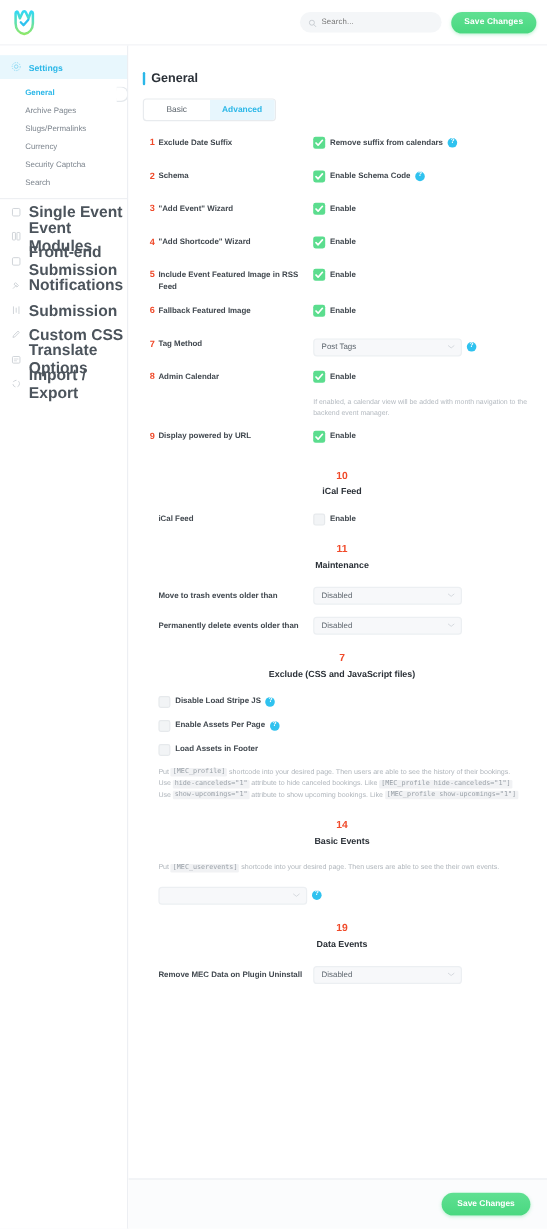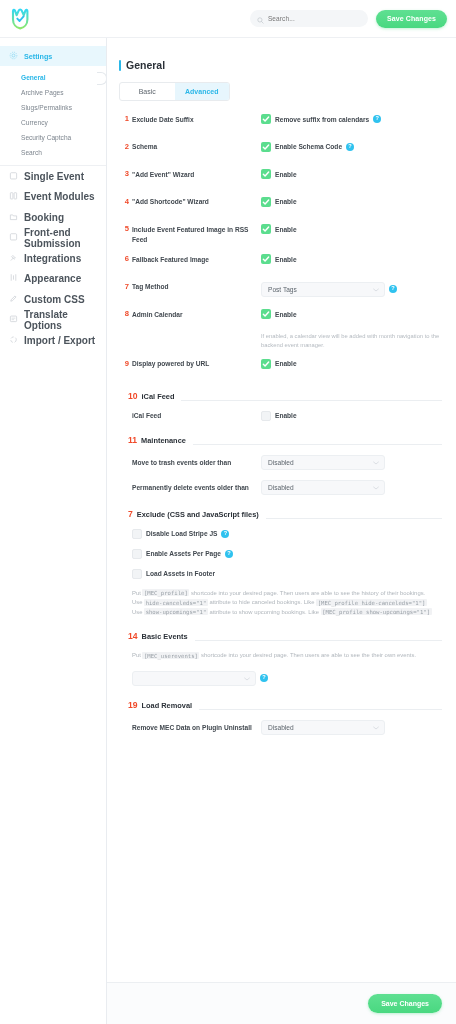--- a/index.html
+++ b/index.html
@@ -89,21 +89,21 @@
     content: ""; position: absolute; right: -1px; top: 2px;
     width: 9px; height: 11px;
     border: 1px solid #e4e8ec;
     border-left: none;
     border-radius: 0 6px 6px 0;
     background: #fff;
   }
   .side-item {
     height: 20.5px; display: flex; align-items: center; gap: 6px;
     padding-left: 9px;
-    font-size: 10px; color: #4c545c; font-weight: bold;
+    font-size: 13px; color: #4c545c; font-weight: bold;
     cursor: pointer;
   }
   .side-ic { width: 9px; height: 9px; flex: 0 0 9px; opacity: .5; }
 
   
   .main {
     flex: 1; min-width: 0;
     background: #fff;
     display: flex; flex-direction: column;
     position: relative;
@@ -187,22 +187,23 @@
   .chev { width: 6px; height: 4px; opacity: .45; }
 
   .hint {
     font-size: 5.8px; color: #b4bac0;
     margin: -5px 0 9px 142px;
     line-height: 9px;
   }
 
   
   .sect {
-    display: flex; align-items: flex-end; gap: 4px;
+    display: flex; align-items: center; gap: 4px;
     margin: 14px 0 10px 9px;
+    flex-direction: column;
   }
   .sect-num { color: #f04a2a; font-weight: bold; font-size: 8.6px; }
   .sect-title { font-size: 7.4px; font-weight: bold; color: #2b3138; white-space: nowrap; }
   .sect-rule { flex: 1; height: 1px; background: #ebeef1; margin-left: 3px; }
 
   .indent-row {
     display: flex; align-items: center;
     margin-bottom: 10px;
     padding-left: 13px;
   }
@@ -319,43 +320,37 @@
           </div>
           <div class="side-item">
             <span><svg class="side-ic" viewBox="0 0 13 13">
                 <rect x="2" y="2.5" width="3.6" height="9" rx=".7" fill="none" stroke="#9aa3ad" stroke-width="1.1"></rect>
                 <rect x="7.4" y="2.5" width="3.6" height="9" rx=".7" fill="none" stroke="#9aa3ad" stroke-width="1.1"></rect>
               </svg></span>
             <span>Event Modules</span>
           </div>
           <div class="side-item">
             <span><svg class="side-ic" viewBox="0 0 13 13">
-                <path d="M2 4.2 H5.4 L6.4 5.6 H11 V11 H2 Z" fill="none" stroke="#9aa3ad" stroke-width="1.1" stroke-linejoin="round"></path>
-              </svg></span>
-            <span>Booking</span>
-          </div>
-          <div class="side-item">
-            <span><svg class="side-ic" viewBox="0 0 13 13">
                 <rect x="2" y="2.5" width="9" height="9" rx="1.4" fill="none" stroke="#9aa3ad" stroke-width="1.1"></rect>
               </svg></span>
             <span>Front-end Submission</span>
           </div>
           <div class="side-item">
             <span><svg class="side-ic" viewBox="0 0 13 13">
                 <path d="M3 10.5 L6.6 6.9 M6 4 L9.2 7.2 L7.4 9 L4.2 5.8 Z" fill="none" stroke="#9aa3ad" stroke-width="1.1" stroke-linecap="round" stroke-linejoin="round"></path>
               </svg></span>
-            <span>Integrations</span>
+            <span>Notifications</span>
           </div>
           <div class="side-item">
             <span><svg class="side-ic" viewBox="0 0 13 13">
                 <line x1="3.2" y1="2.4" x2="3.2" y2="10.6" stroke="#9aa3ad" stroke-width="1.1" stroke-linecap="round"></line>
                 <line x1="6.5" y1="4" x2="6.5" y2="9" stroke="#9aa3ad" stroke-width="1.1" stroke-linecap="round"></line>
                 <line x1="9.8" y1="2.4" x2="9.8" y2="10.6" stroke="#9aa3ad" stroke-width="1.1" stroke-linecap="round"></line>
               </svg></span>
-            <span>Appearance</span>
+            <span>Submission</span>
           </div>
           <div class="side-item">
             <span><svg class="side-ic" viewBox="0 0 13 13">
                 <path d="M2.6 10.4 L3.2 8.2 L8.7 2.8 L10.2 4.3 L4.8 9.8 Z" fill="none" stroke="#9aa3ad" stroke-width="1.1" stroke-linejoin="round"></path>
               </svg></span>
             <span>Custom CSS</span>
           </div>
           <div class="side-item">
             <span><svg class="side-ic" viewBox="0 0 13 13">
                 <rect x="2" y="3" width="9" height="8" rx="1.2" fill="none" stroke="#9aa3ad" stroke-width="1.1"></rect>
@@ -595,21 +590,21 @@
               <div class="sel w-usr">
                 <span></span>
                 <span><svg viewBox="0 0 10 6" class="chev">
                     <path d="M1 1.4 L5 4.6 L9 1.4" fill="none" stroke="#9aa3ad" stroke-width="1.1" stroke-linecap="round"></path>
                   </svg></span>
               </div>
               <span class="info">?</span>
             </div>
             <div class="sect">
               <span class="sect-num">19</span>
-              <span class="sect-title">Load Removal</span>
+              <span class="sect-title">Data Events</span>
               <span class="sect-rule"></span>
             </div>
             <div class="indent-row">
               <div class="indent-label">Remove MEC Data on Plugin Uninstall</div>
               <div class="sel w-mnt">
                 <span>Disabled</span>
                 <span><svg viewBox="0 0 10 6" class="chev">
                     <path d="M1 1.4 L5 4.6 L9 1.4" fill="none" stroke="#9aa3ad" stroke-width="1.1" stroke-linecap="round"></path>
                   </svg></span>
               </div>

